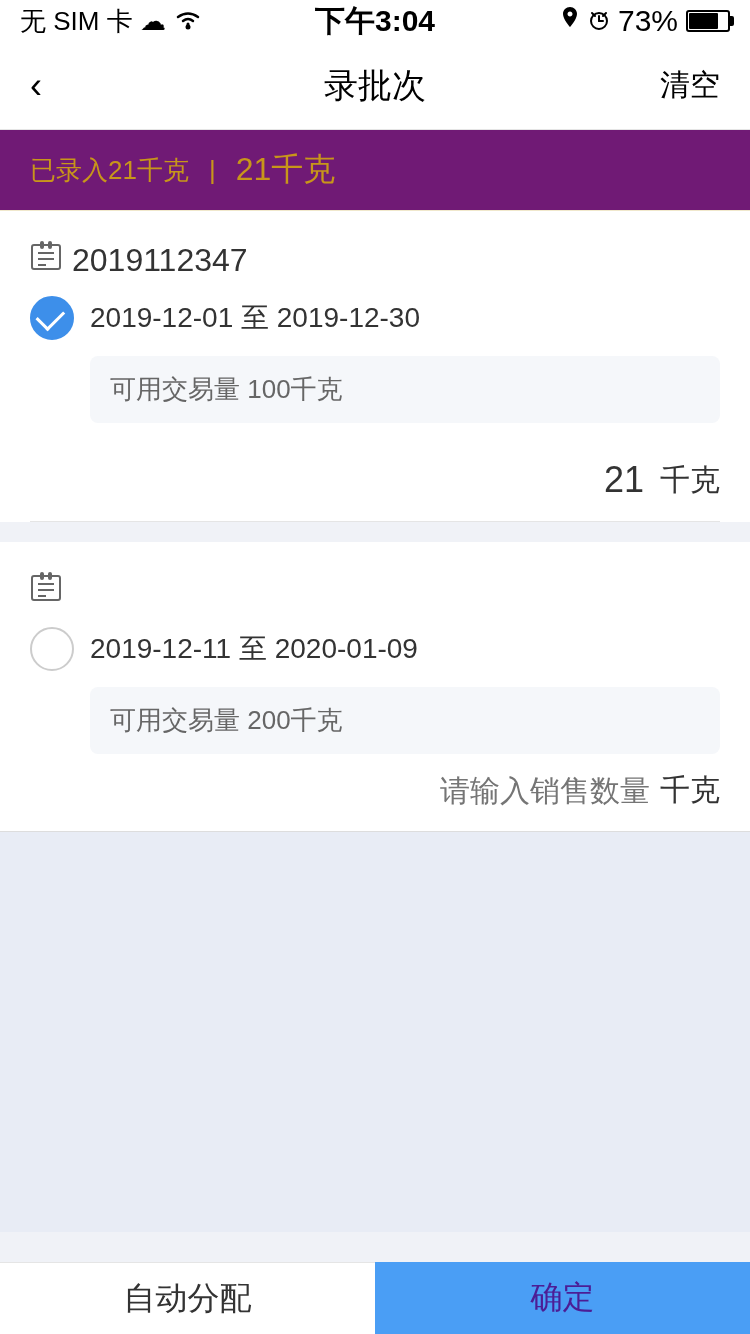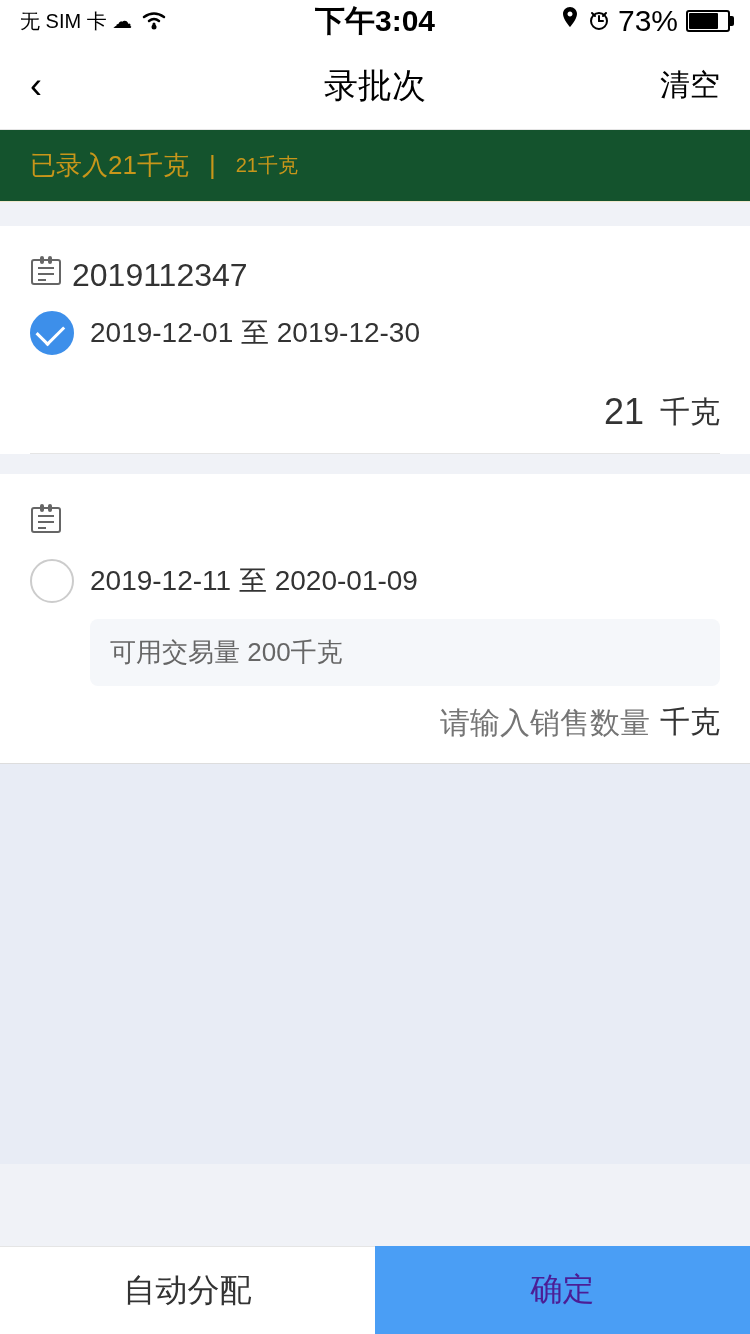--- a/index.html
+++ b/index.html
@@ -21,21 +21,21 @@
       align-items: center;
       justify-content: space-between;
       padding: 0 20px;
       font-size: 24px;
       color: #000;
     }
     .status-left {
       display: flex;
       align-items: center;
       gap: 8px;
-      font-size: 20px;
+      font-size: 26px;
       text-align: right;
     }
     .status-center {
       font-size: 30px;
       font-weight: 600;
       position: absolute;
       left: 50%;
       transform: translateX(-50%);
     }
     .status-right {
@@ -96,46 +96,45 @@
       color: #000;
     }
     .nav-clear {
       font-size: 30px;
       color: #000;
       cursor: pointer;
     }
 
     
     .info-banner {
-      background: #14532d;
+      background: #701a75;
       padding: 18px 30px;
       display: flex;
       align-items: center;
       gap: 20px;
       border-bottom: 1px solid #f0e8cc;
     }
     .info-label {
       color: #c8961a;
       font-size: 26px;
     }
     .info-divider {
       color: #c8961a;
       font-size: 26px;
     }
     .info-value {
       color: #c8961a;
-      font-size: 20px;
+      font-size: 32px;
     }
 
     
     .batch-card {
       background: #fff;
       margin-bottom: 0;
       padding: 30px 30px 0 30px;
-      margin-top: 24px;
     }
     .batch-header {
       display: flex;
       align-items: center;
       gap: 10px;
       margin-bottom: 16px;
     }
     .batch-icon {
       font-size: 28px;
       color: #555;
@@ -245,21 +244,21 @@
       background: #e8ecf5;
       flex: 1;
       min-height: 400px;
     }
 
     
     .bottom-bar {
       position: fixed;
       bottom: 0;
       width: 750px;
-      height: 88px;
+      height: 72px;
       display: flex;
     }
     .btn-auto {
       flex: 1;
       background: #fff;
       border: none;
       font-size: 32px;
       color: #333;
       cursor: pointer;
       border-top: 1px solid #e5e5e5;
@@ -333,20 +332,23 @@
         <line x1="8" y1="24" x2="16" y2="24" stroke="#666" stroke-width="2"></line>
         <rect x="10" y="0" width="4" height="8" rx="2" fill="#666"></rect>
         <rect x="18" y="0" width="4" height="8" rx="2" fill="#666"></rect>
       </svg>
     </span>
     <span class="batch-id">2019112347</span>
   </div>
   <div class="batch-date-row">
     <div class="radio-circle checked"></div>
     <span class="batch-date">2019-12-01 至 2019-12-30</span>
+  </div>
+  <div class="available-qty-box">
+    <span class="available-qty-text">可用交易量 100千克</span>
   </div>
   <div class="qty-input-row">
     <span class="qty-value">21</span>
     <span class="qty-unit">千克</span>
   </div>
 </div>
 
 <div class="section-divider"></div>
 
 <div class="second-card">

